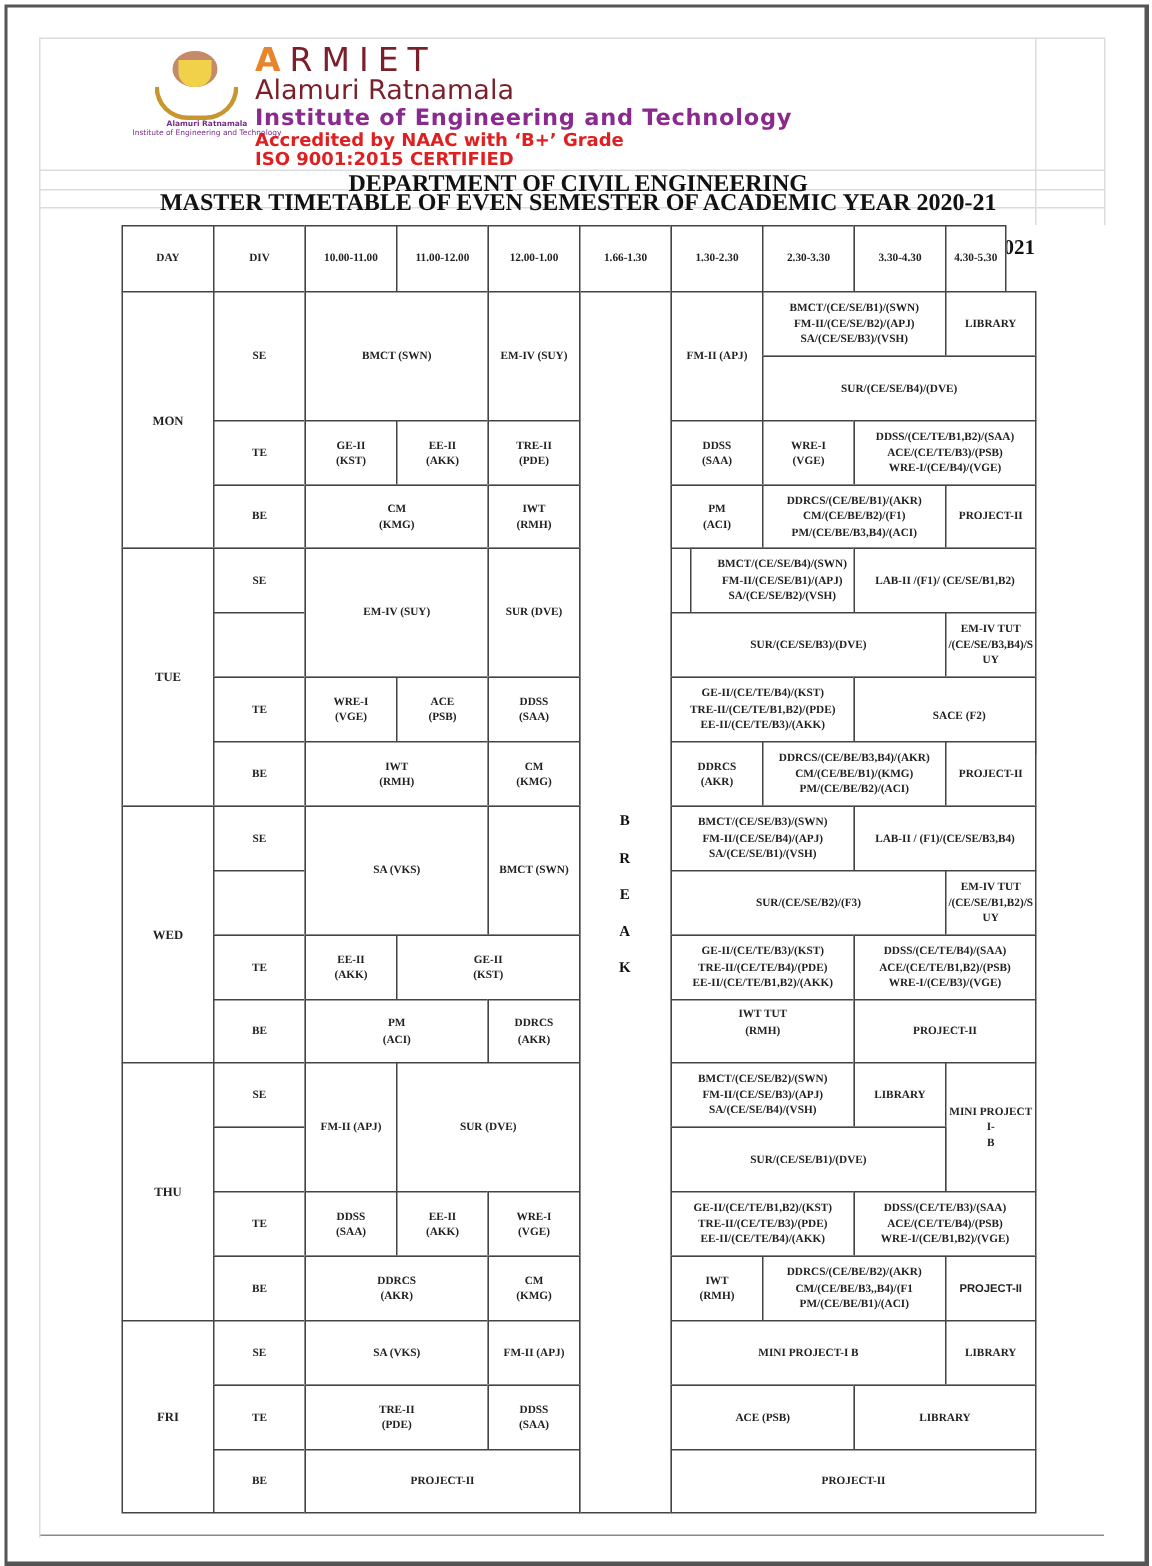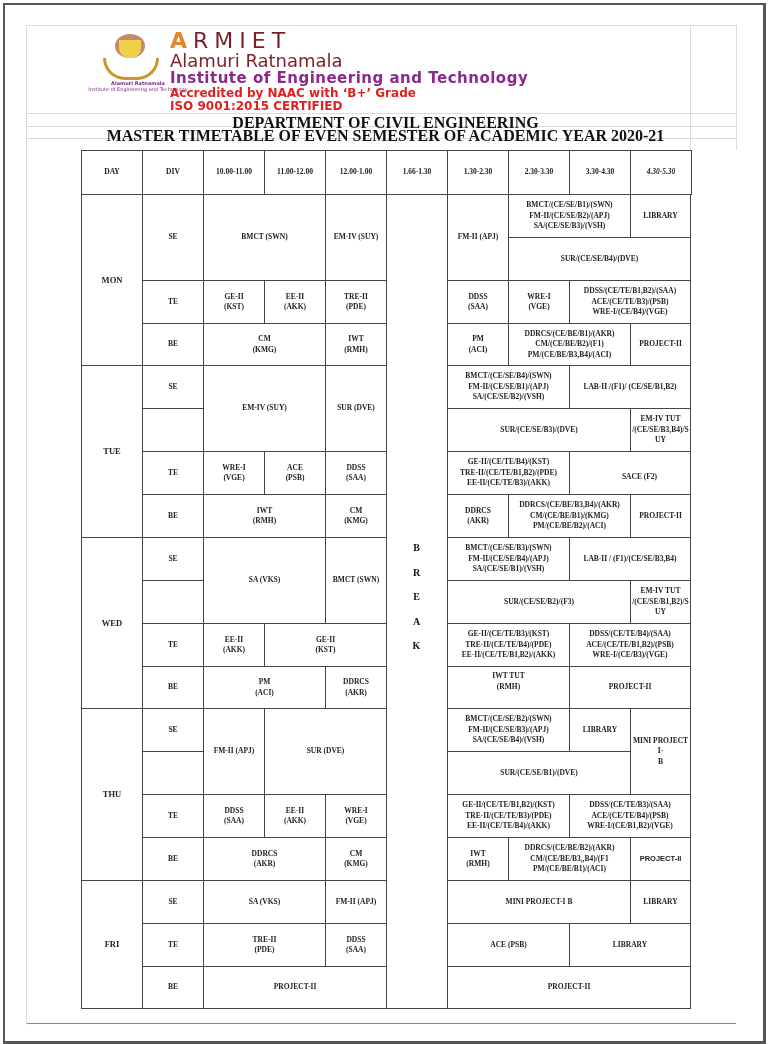--- a/index.html
+++ b/index.html
@@ -63,21 +63,21 @@
 <div>
   <div class="cell" style="left:81px;top:150px;width:62px;height:45px;">DAY</div>
   <div class="cell" style="left:142px;top:150px;width:62px;height:45px;">DIV</div>
   <div class="cell" style="left:203px;top:150px;width:62px;height:45px;">10.00-11.00</div>
   <div class="cell" style="left:264px;top:150px;width:62px;height:45px;">11.00-12.00</div>
   <div class="cell" style="left:325px;top:150px;width:62px;height:45px;">12.00-1.00</div>
   <div class="cell" style="left:386px;top:150px;width:62px;height:45px;">1.66-1.30</div>
   <div class="cell" style="left:447px;top:150px;width:62px;height:45px;">1.30-2.30</div>
   <div class="cell" style="left:508px;top:150px;width:62px;height:45px;">2.30-3.30</div>
   <div class="cell" style="left:569px;top:150px;width:62px;height:45px;">3.30-4.30</div>
-  <div class="cell" style="left:630px;top:150px;width:62px;height:45px;font-style:italic;">4.30-5.30</div>
+  <div class="cell" style="left:630px;top:150px;width:41px;height:45px;">4.30-5.30</div>
 </div>
 
 <div class="cell" style="left:386px;top:194px;width:62px;height:815px;"></div>
 <div class="break">
   <div>B</div>
   <div>R</div>
   <div>E</div>
   <div>A</div>
   <div>K</div>
 </div>
@@ -121,21 +121,21 @@
 </div>
 
 <div>
   <div class="cell day" style="left:81px;top:365px;width:62px;height:173px;">TUE</div>
   <div class="cell" style="left:142px;top:365px;width:62px;height:44px;">SE</div>
   <div class="cell" style="left:142px;top:408px;width:62px;height:44px;"></div>
   <div class="cell" style="left:142px;top:451px;width:62px;height:44px;">TE</div>
   <div class="cell" style="left:142px;top:494px;width:62px;height:44px;">BE</div>
   <div class="cell" style="left:203px;top:365px;width:123px;height:87px;">EM-IV (SUY)</div>
   <div class="cell" style="left:325px;top:365px;width:62px;height:87px;">SUR (DVE)</div>
-  <div class="cell" style="left:447px;top:365px;width:123px;height:44px;">BMCT/(CE/SE/B4)/(SWN)
+  <div class="cell" style="left:460px;top:365px;width:123px;height:44px;">BMCT/(CE/SE/B4)/(SWN)
 FM-II/(CE/SE/B1)/(APJ)
 SA/(CE/SE/B2)/(VSH)</div>
   <div class="cell" style="left:569px;top:365px;width:122px;height:44px;">LAB-II /(F1)/ (CE/SE/B1,B2)</div>
   <div class="cell" style="left:447px;top:408px;width:184px;height:44px;">SUR/(CE/SE/B3)/(DVE)</div>
   <div class="cell" style="left:630px;top:408px;width:61px;height:44px;">EM-IV TUT
 /(CE/SE/B3,B4)/S
 UY</div>
   <div class="cell" style="left:203px;top:451px;width:62px;height:44px;">WRE-I
 (VGE)</div>
   <div class="cell" style="left:264px;top:451px;width:62px;height:44px;">ACE

